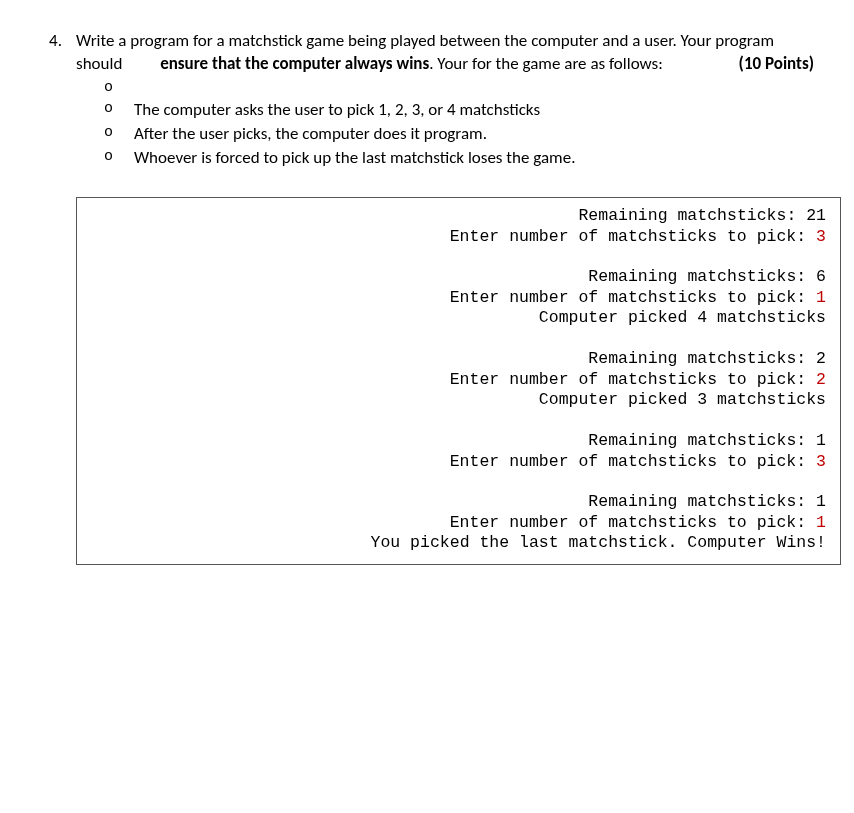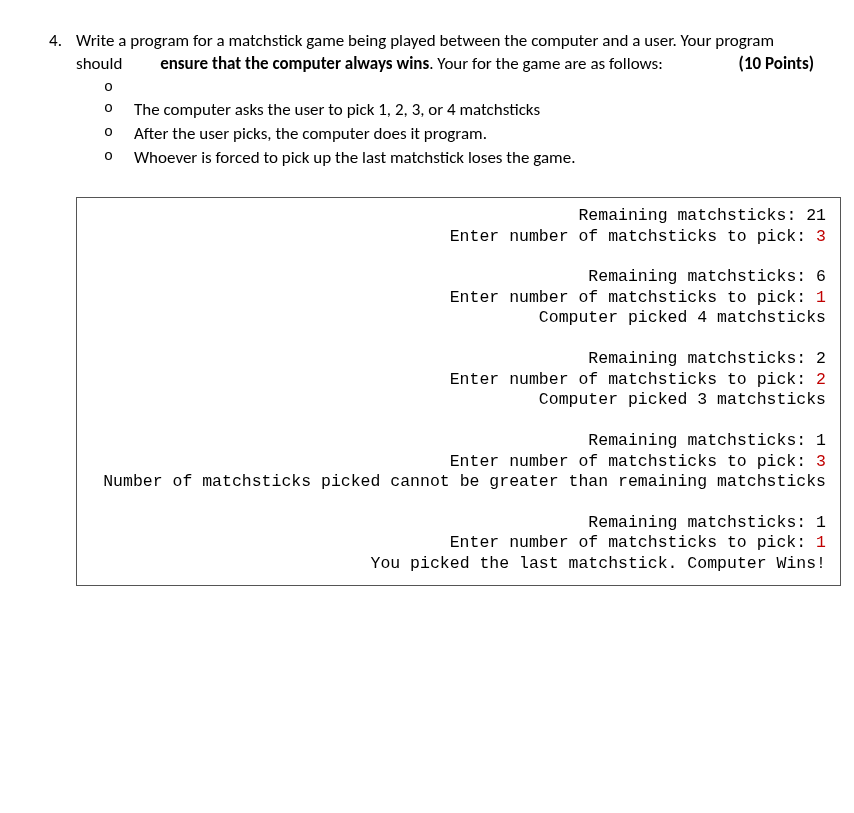--- a/index.html
+++ b/index.html
@@ -115,20 +115,19 @@
     <div class="output-line">Computer picked 4 matchsticks</div>
   </div>
   <div class="output-block">
     <div class="output-line">Remaining matchsticks: 2</div>
     <div class="output-line"><span>Enter number of matchsticks to pick: </span><span class="input-val">2</span></div>
     <div class="output-line">Computer picked 3 matchsticks</div>
   </div>
   <div class="output-block">
     <div class="output-line">Remaining matchsticks: 1</div>
     <div class="output-line"><span>Enter number of matchsticks to pick: </span><span class="input-val">3</span></div>
-    <div class="output-line">Number of matchsticks picked cannot be greater than remaining matchsticks</div>
   </div>
   <div class="output-block">
     <div class="output-line">Remaining matchsticks: 1</div>
     <div class="output-line"><span>Enter number of matchsticks to pick: </span><span class="input-val">1</span></div>
     <div class="output-line">You picked the last matchstick. Computer Wins!</div>
   </div>
 </div>
 
 </body></html>

